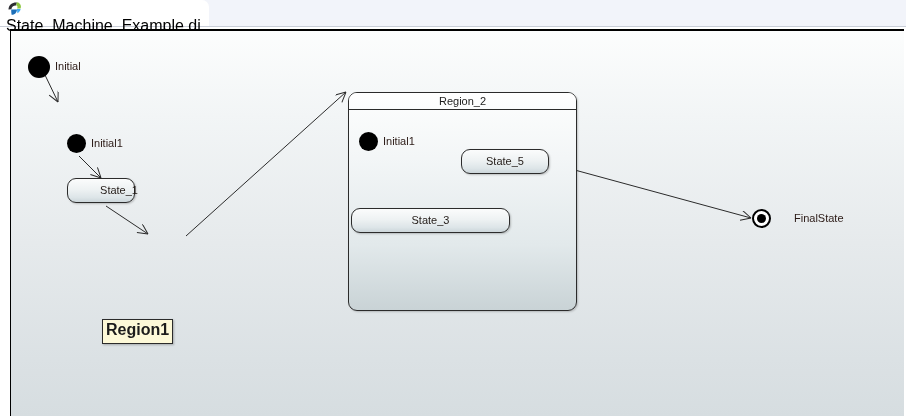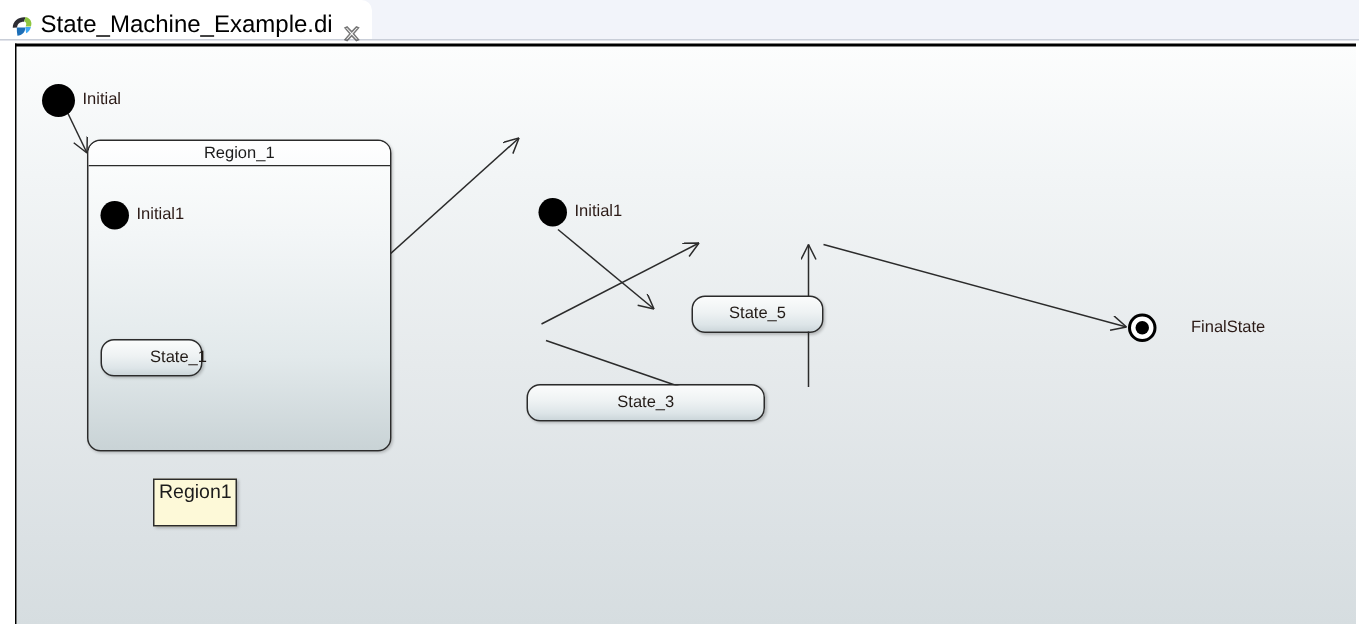--- a/index.html
+++ b/index.html
@@ -29,25 +29,26 @@
     width: 906px;
     height: 26px;
     background: #f2f4fa;
     border-bottom: 1px solid #c9ced8;
   }
   #editor-tab {
     position: absolute;
     left: 0; top: 0;
     height: 26px;
     display: flex;
-    align-items: flex-end;
+    align-items: flex-start;
     padding: 0 8px 0 6px;
     background: #ffffff;
     border-top-right-radius: 7px;
     box-sizing: border-box;
+    flex-direction: column;
   }
   #tab-file-icon {
     position: relative;
     width: 17px; height: 17px;
     margin-right: 4px;
     flex: 0 0 auto;
   }
   #tab-close-icon {
     margin-left: 7px;
     width: 11px; height: 11px;
@@ -108,21 +109,20 @@
   .state-node {
     position: absolute;
     border: 1px solid #2b2b2b;
     border-radius: 9px;
     background: linear-gradient(to bottom, #fbfcfc 0%, #eef2f3 45%, #dde5e8 80%, #ccd6da 100%);
     box-sizing: border-box;
     display: flex;
     align-items: center;
     justify-content: center;
     box-shadow: 1px 1px 2px rgba(0,0,0,.22);
-    margin-top: 48px;
   }
   .state-label {
     font-size: 11px;
     color: #231c18;
     line-height: 1;
     white-space: nowrap;
   }
 
   
   .initial-node {
@@ -151,26 +151,27 @@
     right: 3px; bottom: 3px;
     border-radius: 50%;
     background: #000000;
   }
 
   
   #region-name-label {
     position: absolute;
     background: #fdf9d8;
     border: 1px solid #2b2b2b;
-    padding: 1px 3px 14px 3px;
-    font-size: 13px;
+    padding: 1px 3px 4px 3px;
+    font-size: 16px;
     color: #1c1c1c;
     line-height: 1.15;
     box-shadow: 1px 1px 2px rgba(0,0,0,.25);
     white-space: nowrap;
+    font-weight: bold;
   }
 </style>
 </head>
 <body>
 
 <div id="editor-window">
 
   <div id="tab-bar">
     <div id="editor-tab">
       <span id="tab-file-icon">
@@ -216,38 +217,38 @@
 
         <path d="M528 227 L528 132" marker-end="url(#open-arrow)"></path>
 
         <path d="M538 132 L740 187" marker-end="url(#open-arrow)"></path>
       </g>
     </svg>
 
     <div class="initial-node" style="left:17px; top:25px; width:22px; height:22px;"></div>
     <div class="node-caption" style="left:44px; top:30px;">Initial</div>
 
-    <div class="region-frame" style="left:47px; top:62px; width:203px; height:208px;">
-      <div class="region-header">
-        <span class="region-title">Region_1</span>
-      </div>
-    </div>
 
     <div class="initial-node" style="left:56px; top:103px; width:19px; height:19px;"></div>
     <div class="node-caption" style="left:80px; top:107px;">Initial1</div>
 
     <div class="state-node" style="left:56px; top:147px; width:68px; height:25px;padding-left:36px;">
       <span class="state-label">State_1</span>
     </div>
 
 
     <div id="region-name-label" style="left:91px; top:288px;">
       <span>Region1</span>
     </div>
 
+    <div class="region-frame" style="left:337px; top:61px; width:229px; height:219px;">
+      <div class="region-header">
+        <span class="region-title">Region_2</span>
+      </div>
+    </div>
 
     <div class="initial-node" style="left:348px; top:101px; width:19px; height:19px;"></div>
     <div class="node-caption" style="left:372px; top:105px;">Initial1</div>
 
     <div class="state-node" style="left:450px; top:118px; width:88px; height:25px;">
       <span class="state-label">State_5</span>
     </div>
 
     <div class="state-node" style="left:340px; top:177px; width:159px; height:25px;">
       <span class="state-label">State_3</span>

